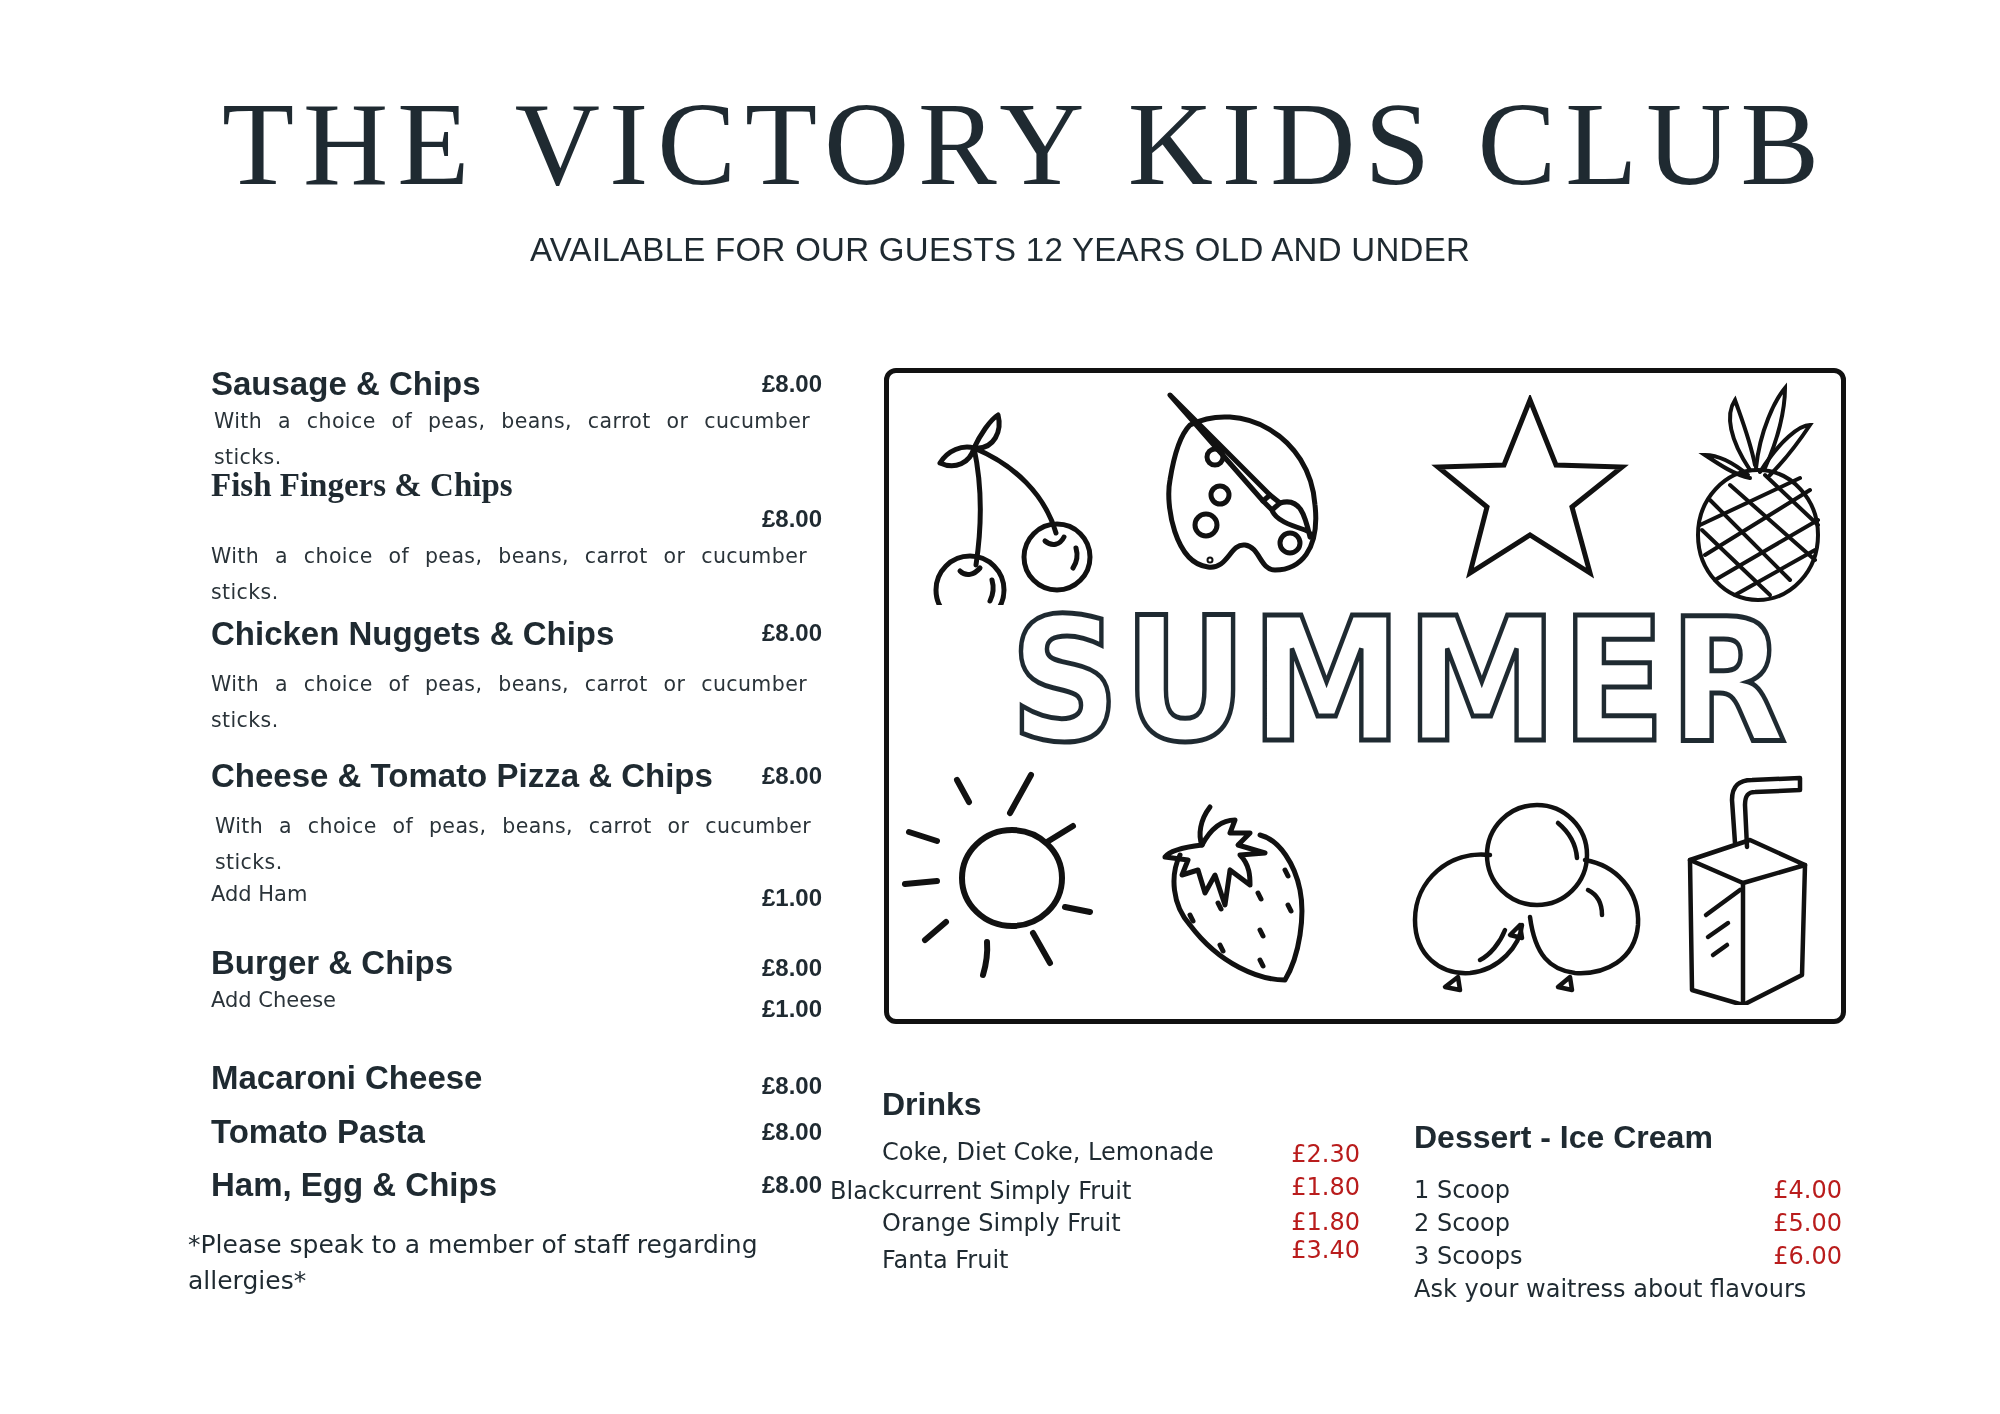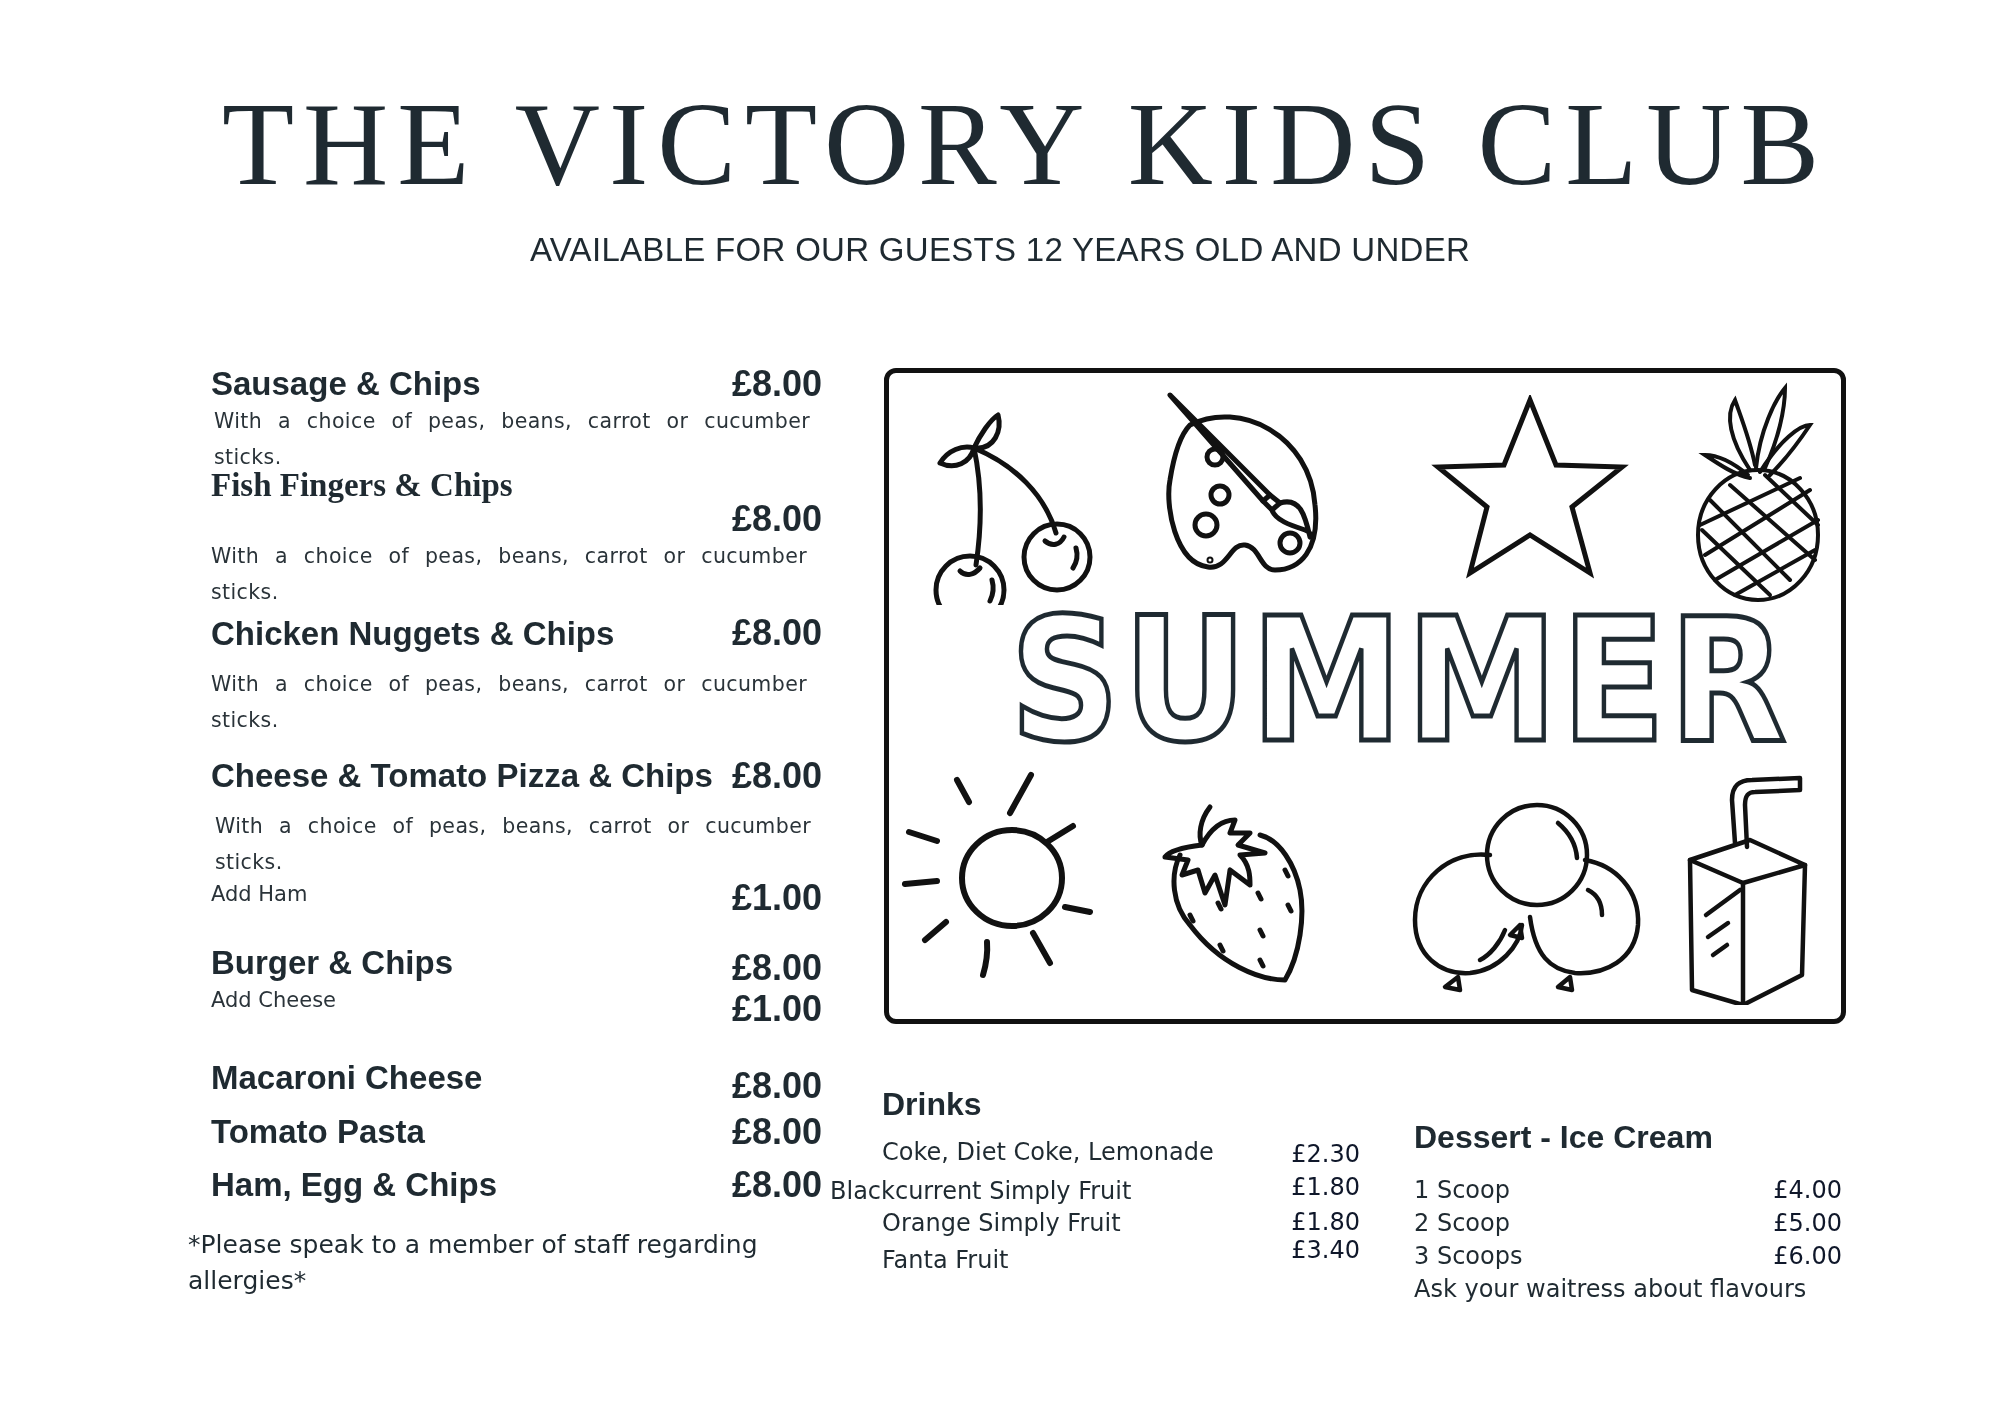--- a/index.html
+++ b/index.html
@@ -1,27 +1,27 @@
 <!DOCTYPE html>
 <html><head>
 <meta charset="utf-8">
 <style>
   html, body { margin: 0; padding: 0; background: #ffffff; }
   body { width: 2000px; height: 1414px; position: relative; overflow: hidden; color: #1f2a31; font-family: "DejaVu Sans", "Liberation Sans", sans-serif; }
   .abs { position: absolute; white-space: nowrap; }
   .title { left: 222px; top: 80px; width: 1556px; font-family: "Liberation Serif", "DejaVu Serif", serif; font-size: 118px; line-height: 130px; letter-spacing: 9px; text-align: center; color: #1f2a31; }
   .subtitle { left: 500px; top: 230px; width: 1000px; text-align: center; font-family: "Liberation Sans", sans-serif; font-size: 33px; line-height: 40px; letter-spacing: 0.3px; color: #1f2a31; }
   .item-name { font-family: "Liberation Sans", sans-serif; font-weight: bold; font-size: 33px; line-height: 36px; color: #1f2a31; }
-  .price { font-family: "Liberation Sans", sans-serif; font-weight: bold; font-size: 36px; line-height: 36px; text-align: right; color: #1f2a31; }
+  .price { font-family: "Liberation Sans", sans-serif; font-weight: bold; font-size: 24px; line-height: 36px; text-align: right; color: #1f2a31; }
   .desc { font-family: "DejaVu Sans", sans-serif; font-size: 20.5px; line-height: 36px; color: #2a3339; white-space: normal; text-align: justify; width: 600px; letter-spacing: 0.4px; word-spacing: 5px; }
   .addon { font-family: "DejaVu Sans", sans-serif; font-size: 21px; line-height: 28px; color: #2a3339; }
   .note { font-family: "DejaVu Sans", sans-serif; font-size: 25px; line-height: 36px; color: #1f2a31; white-space: normal; width: 620px; }
   .sec-title { font-family: "Liberation Sans", sans-serif; font-weight: bold; font-size: 32px; line-height: 36px; color: #1f2a31; }
   .drink { font-family: "DejaVu Sans", sans-serif; font-size: 24px; line-height: 30px; color: #1f2a31; }
-  .drink-price { font-family: "DejaVu Sans", sans-serif; font-size: 24px; line-height: 30px; color: #0f172a; text-align: right; width: 120px; }
+  .drink-price { font-family: "DejaVu Sans", sans-serif; font-size: 24px; line-height: 30px; color: #b91c1c; text-align: right; width: 120px; }
   .panel { position: absolute; left: 884px; top: 368px; width: 962px; height: 656px; border: 5px solid #111; border-radius: 12px; box-sizing: border-box; }
   .summer { position: absolute; left: 1000px; top: 600px; width: 800px; height: 160px; }
 </style>
 </head>
 <body>
 
 <div class="abs title">THE VICTORY KIDS CLUB</div>
 <div class="abs subtitle">AVAILABLE FOR OUR GUESTS 12 YEARS OLD AND UNDER</div>
 
 <div>

